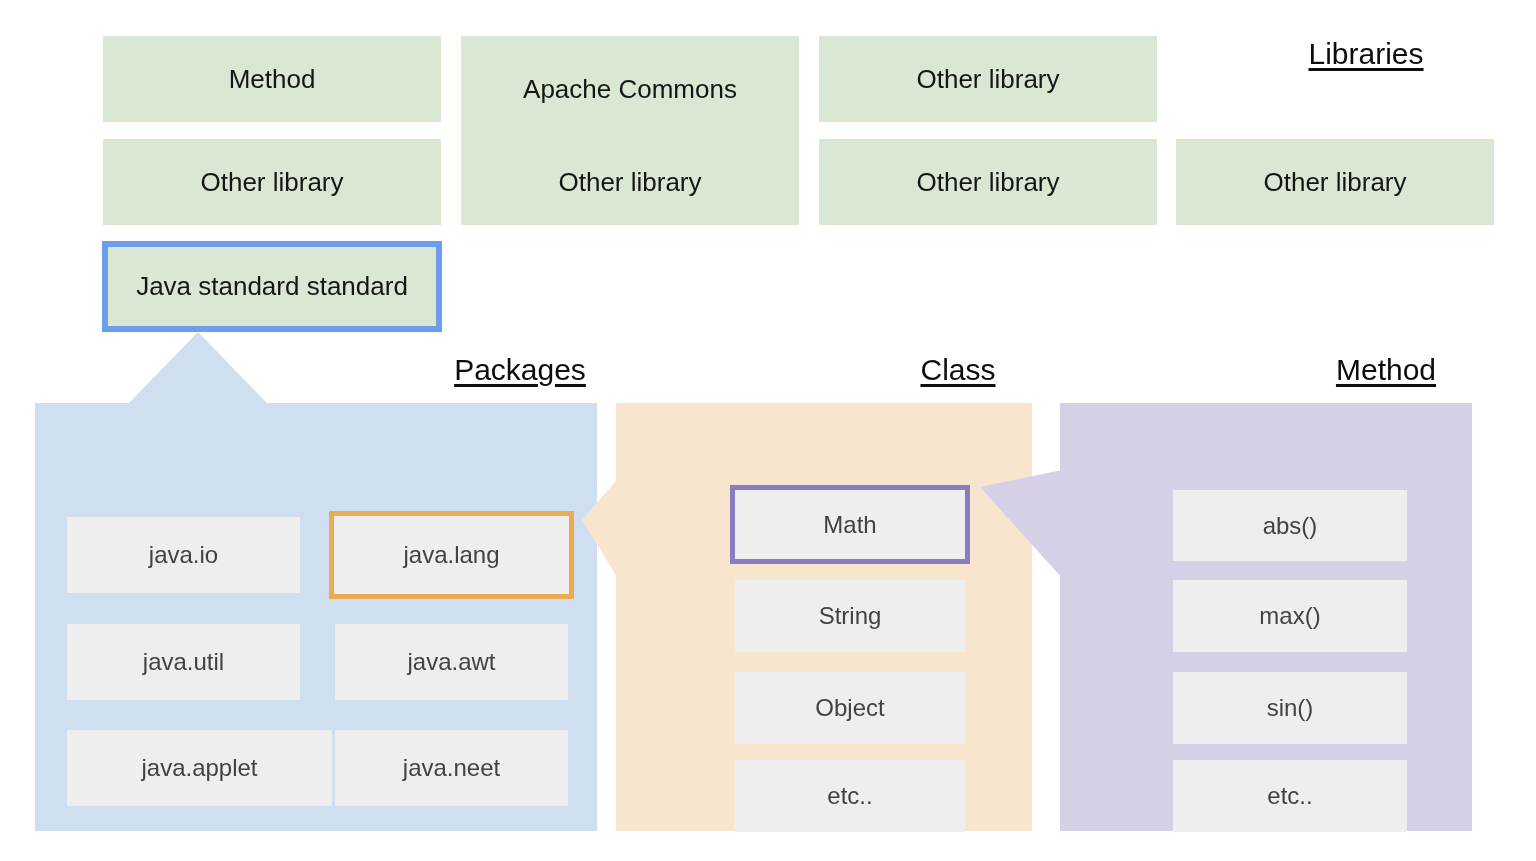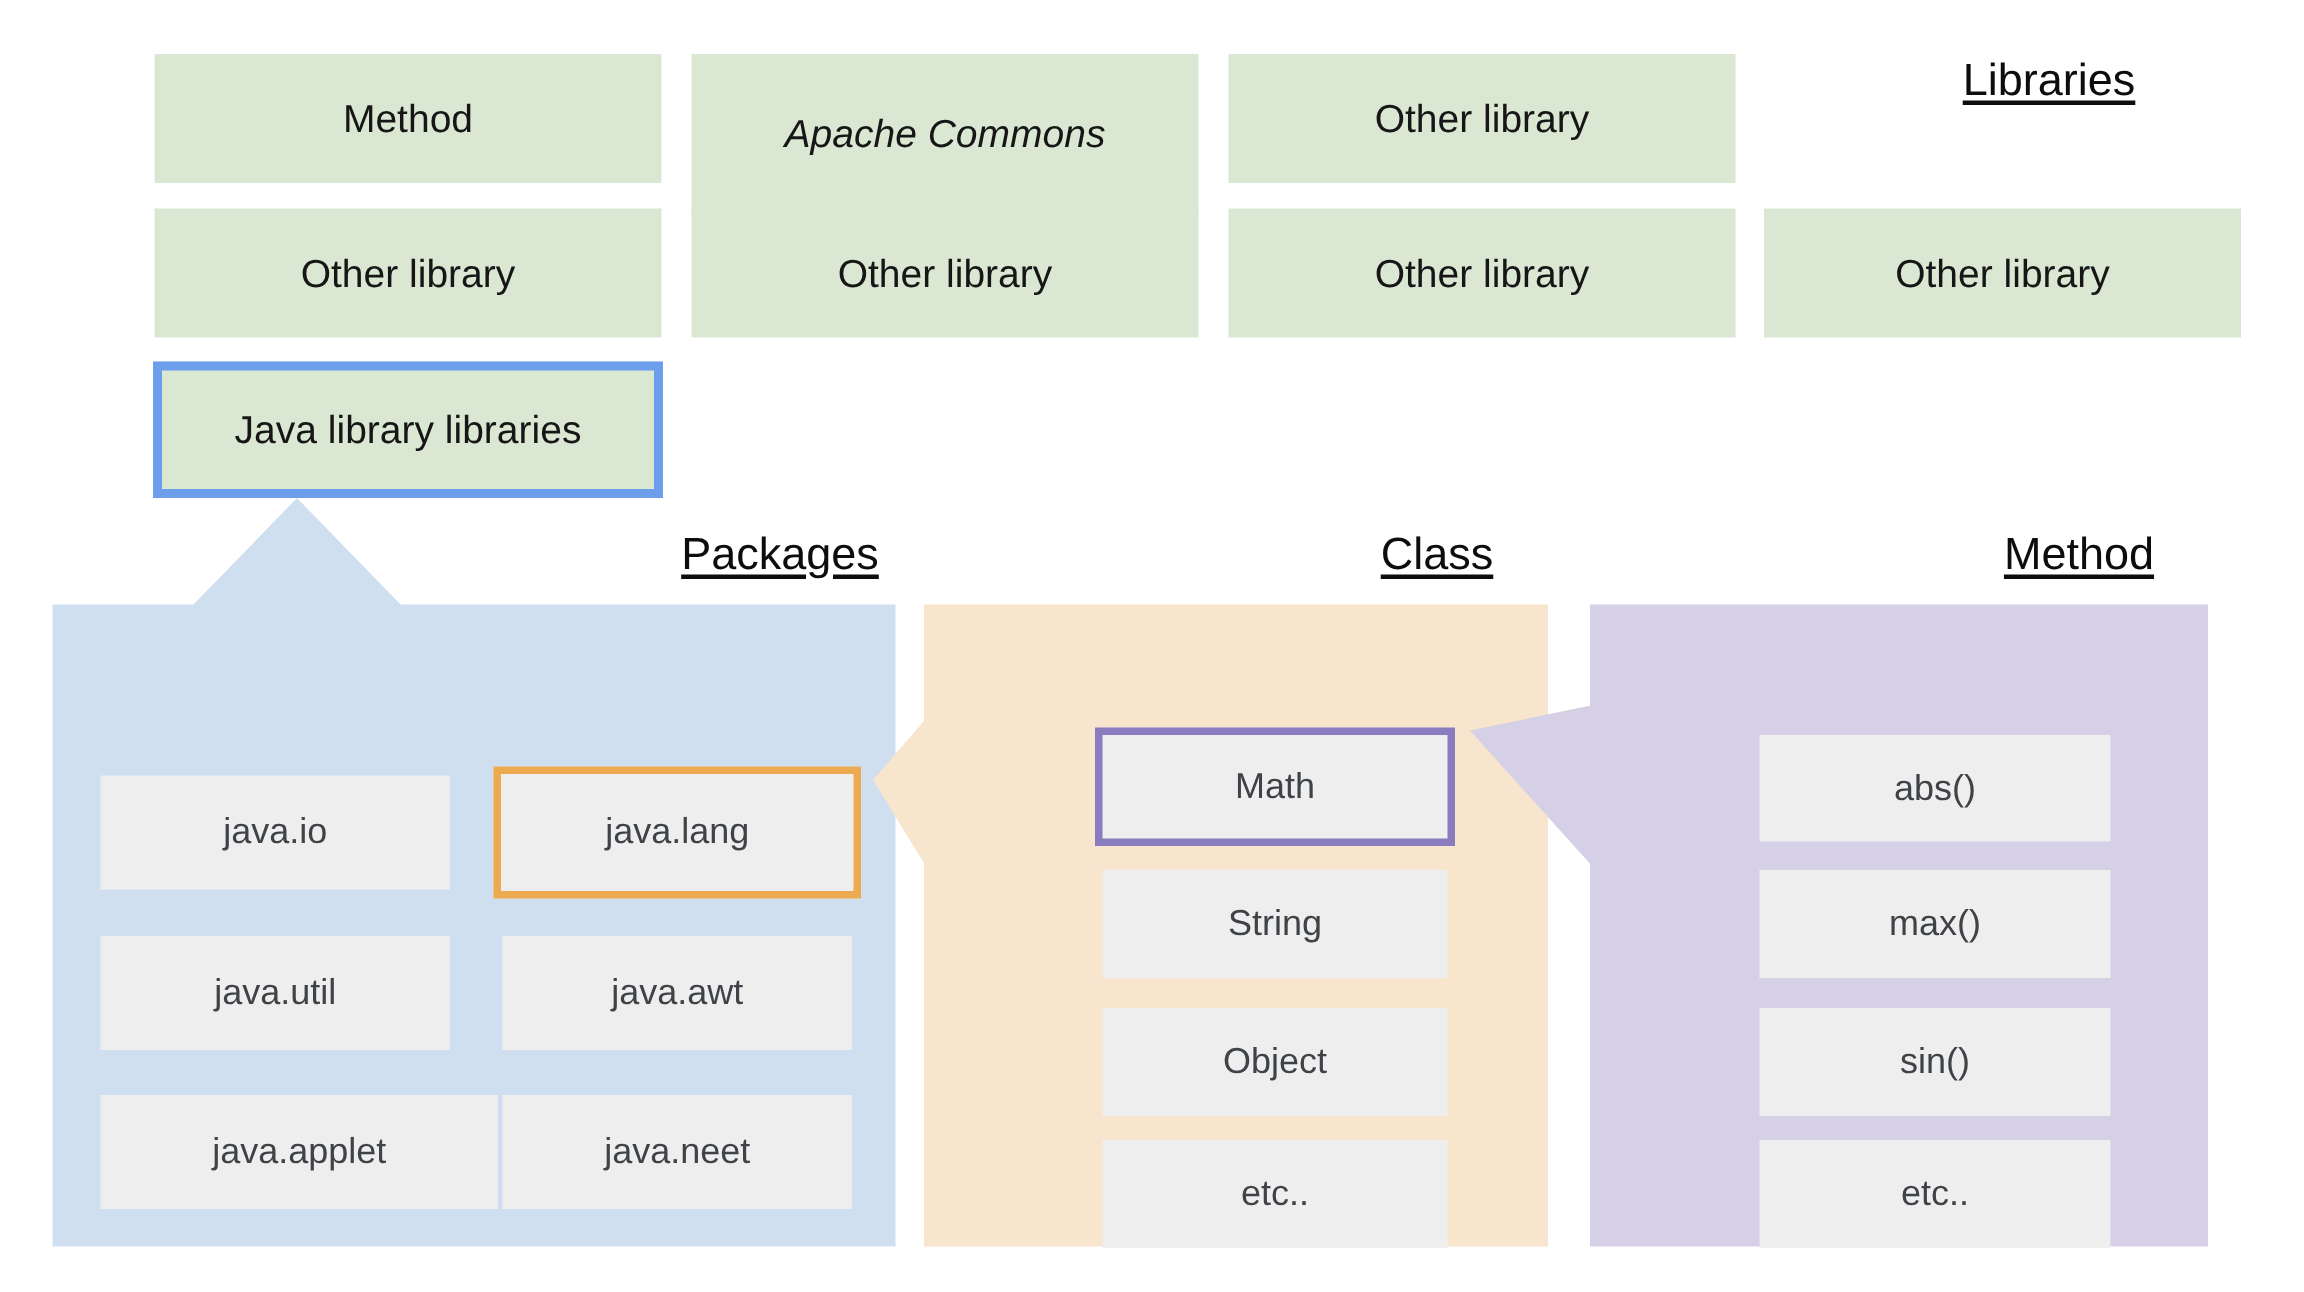--- a/index.html
+++ b/index.html
@@ -35,29 +35,29 @@
   svg{display:block;}
 </style>
 </head>
 <body>
 
 <div class="canvas">
 
   <div class="abs center heading" style="left:1246px;top:34px;width:240px;height:40px;">Libraries</div>
 
   <div class="abs center green-box" style="left:103px;top:36px;width:338px;height:86px;">Method</div>
-  <div class="abs center green-box" style="left:461px;top:36px;width:338px;height:107px;font-style:italic;">Apache Commons</div>
+  <div class="abs center green-box" style="left:461px;top:36px;width:338px;height:107px;">Apache Commons</div>
   <div class="abs center green-box" style="left:819px;top:36px;width:338px;height:86px;">Other library</div>
 
   <div class="abs center green-box" style="left:103px;top:139px;width:338px;height:86px;">Other library</div>
   <div class="abs center green-box" style="left:461px;top:139px;width:338px;height:86px;">Other library</div>
   <div class="abs center green-box" style="left:819px;top:139px;width:338px;height:86px;">Other library</div>
   <div class="abs center green-box" style="left:1176px;top:139px;width:318px;height:86px;">Other library</div>
 
-  <div class="abs center green-box hl-blue" style="left:102px;top:241px;width:340px;height:91px;">Java library libraries</div>
+  <div class="abs center green-box hl-blue" style="left:102px;top:241px;width:340px;height:91px;">Java standard standard</div>
 
   <svg class="abs" style="left:128px;top:332px;" width="140" height="72">
     <polygon points="70,0 0,72 140,72" fill="#cfdff0"></polygon>
   </svg>
 
   <div class="abs center heading" style="left:420px;top:350px;width:200px;height:40px;">Packages</div>
   <div class="abs center heading" style="left:858px;top:350px;width:200px;height:40px;">Class</div>
   <div class="abs center heading" style="left:1286px;top:350px;width:200px;height:40px;">Method</div>
 
   <div class="panel panel-blue" style="left:35px;width:562px;"></div>

